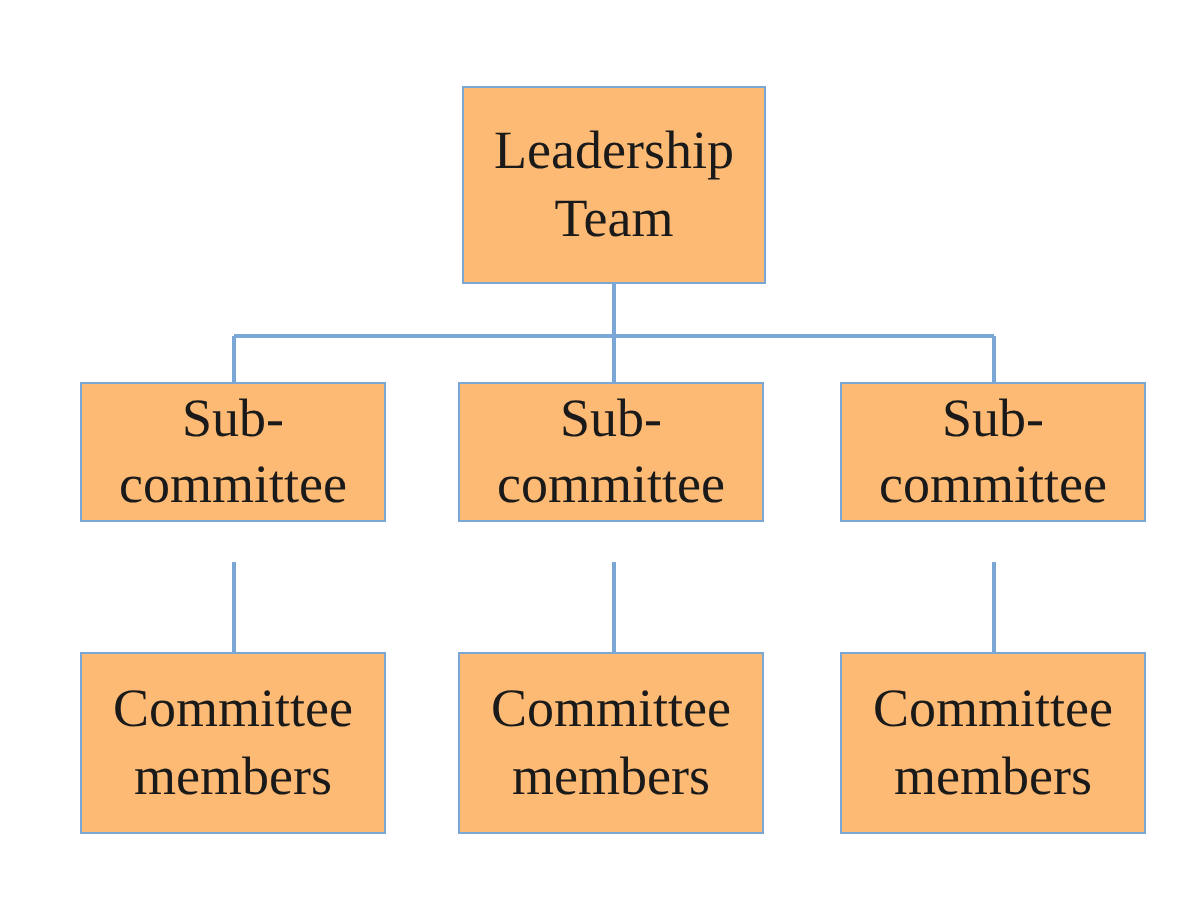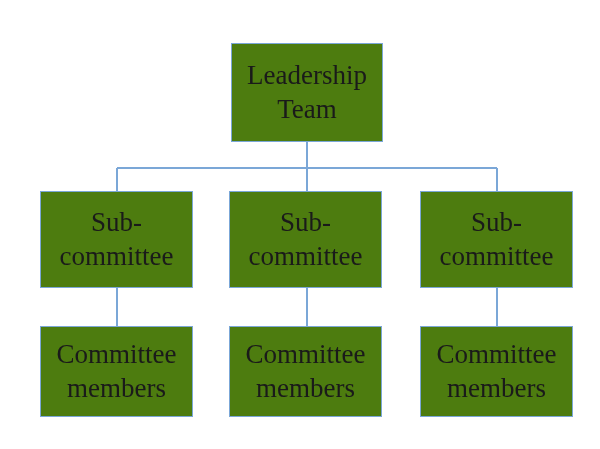--- a/index.html
+++ b/index.html
@@ -28,21 +28,21 @@
     top: 0;
     width: 600px;
     height: 449px;
   }
 
   
   .node {
     position: absolute;
     box-sizing: border-box;
     border: 1.5px solid #7ba7d7;
-    background: #4d7c0f;
+    background: #fdba74;
     display: flex;
     align-items: center;
     justify-content: center;
     text-align: center;
     color: #1a1a1a;
     line-height: 1.24;
     white-space: pre-line;
     z-index: 2;
   }
 
@@ -50,21 +50,21 @@
     left: 231px;
     top: 43px;
     width: 152px;
     height: 99px;
     font-size: 27px;
   }
 
   .node-mid {
     top: 191px;
     width: 153px;
-    height: 97px;
+    height: 70px;
     font-size: 27px;
   }
 
   .node-leaf {
     top: 326px;
     width: 153px;
     height: 91px;
     font-size: 27px;
   }
 

